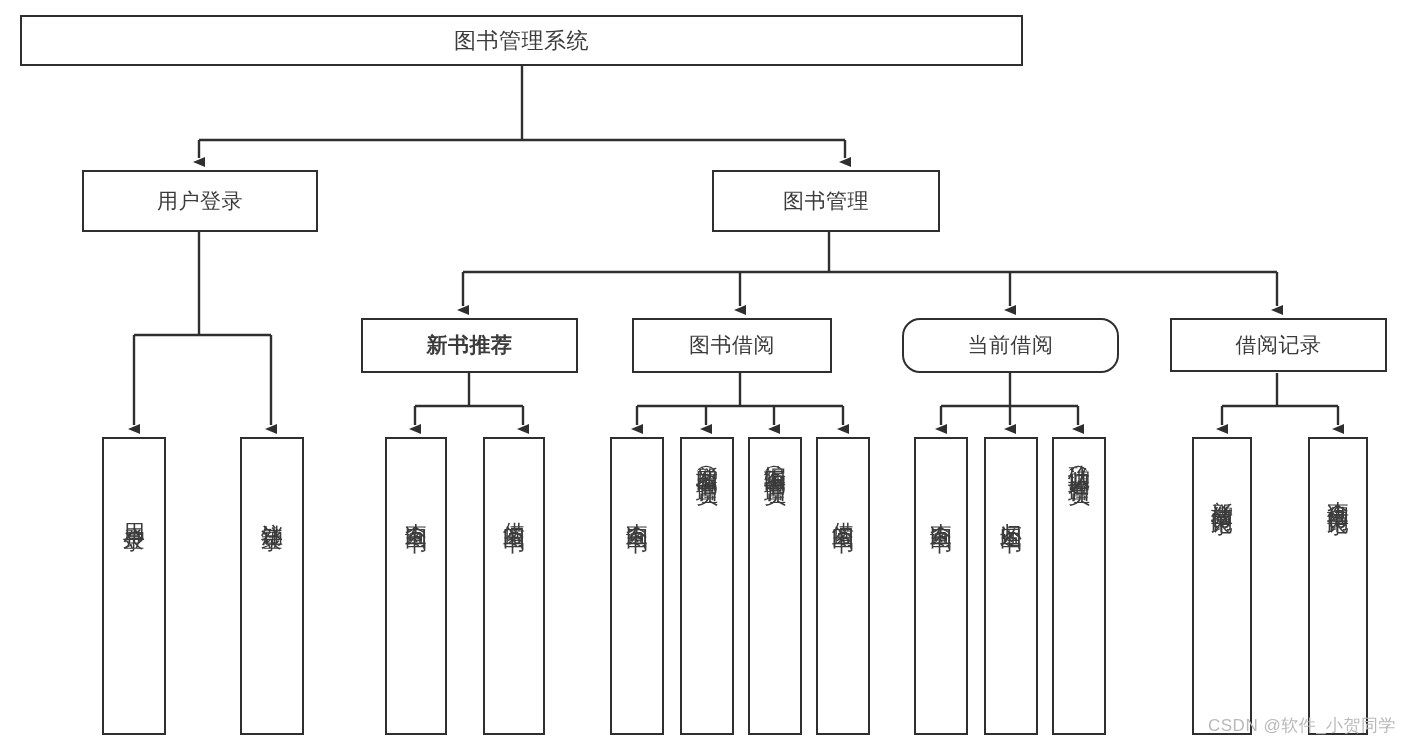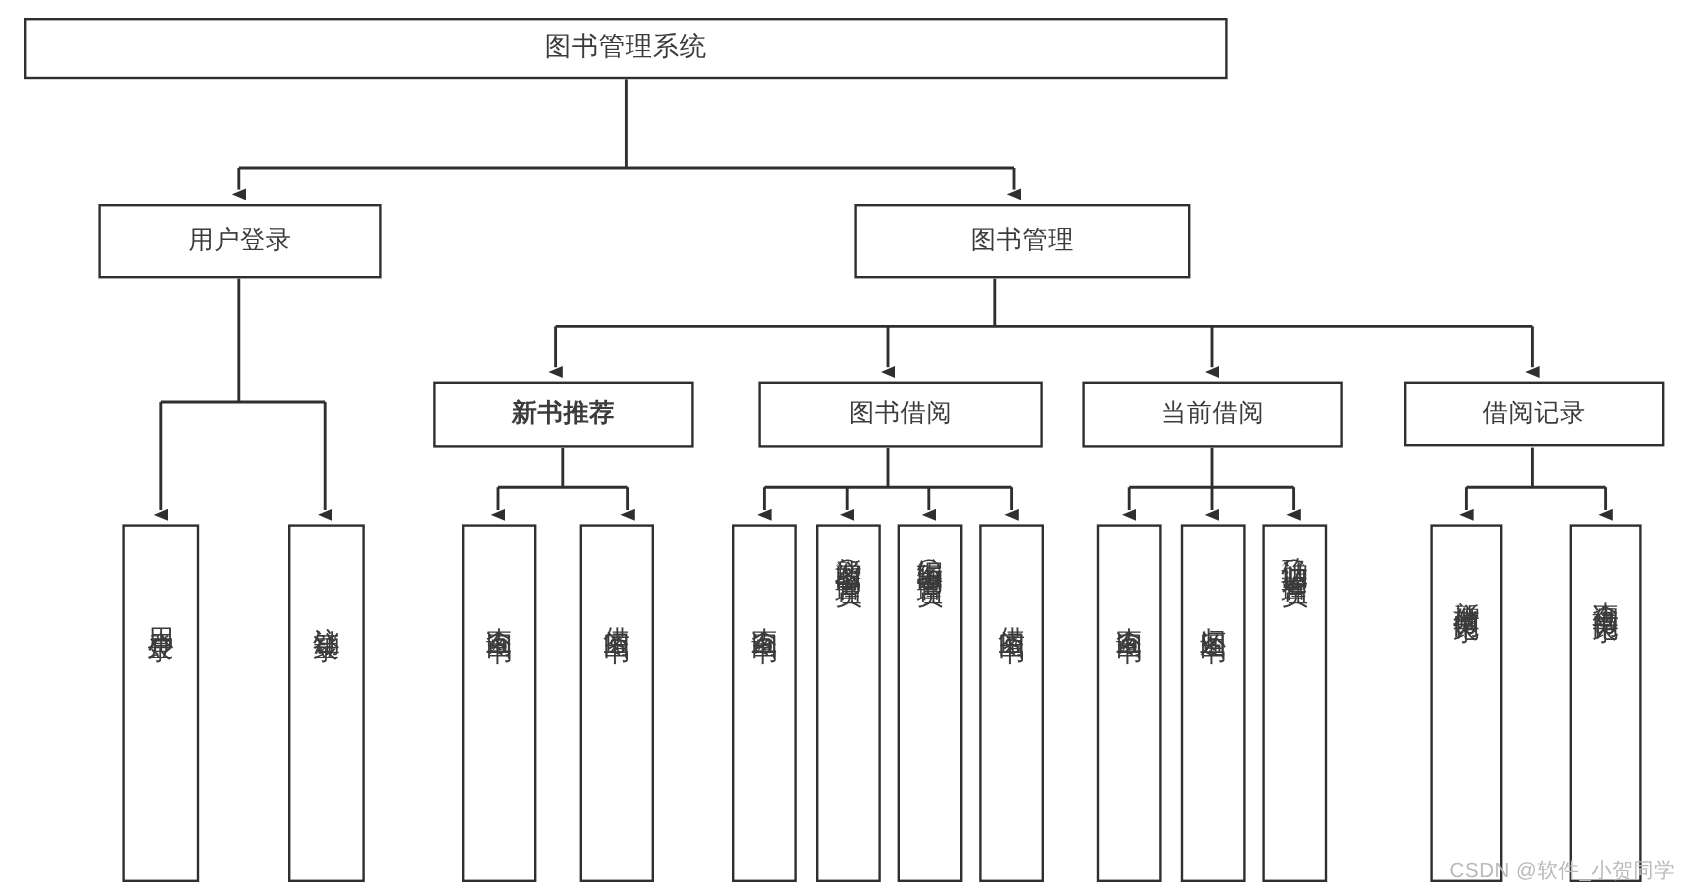--- a/index.html
+++ b/index.html
@@ -128,38 +128,38 @@
       <path d="M 1010 406 L 1010 425" marker-end="url(#arrow)"></path>
       <path d="M 1078 406 L 1078 425" marker-end="url(#arrow)"></path>
 
       <path d="M 1277 373 L 1277 406"></path>
       <path d="M 1222 406 L 1338 406"></path>
       <path d="M 1222 406 L 1222 425" marker-end="url(#arrow)"></path>
       <path d="M 1338 406 L 1338 425" marker-end="url(#arrow)"></path>
     </g>
   </svg>
 
-  <div class="node horiz root" style="left:20px; top:15px; width:1003px; height:51px;font-family:Liberation Mono, monospace;">
+  <div class="node horiz root" style="left:20px; top:15px; width:1003px; height:51px;">
     <span class="label">图书管理系统</span>
   </div>
 
   <div class="node horiz" style="left:82px; top:170px; width:236px; height:62px;">
     <span class="label">用户登录</span>
   </div>
-  <div class="node horiz" style="left:712px; top:170px; width:280px; height:62px;">
+  <div class="node horiz" style="left:712px; top:170px; width:228px; height:62px;">
     <span class="label">图书管理</span>
   </div>
 
   <div class="node horiz" style="left:361px; top:318px; width:217px; height:55px;font-weight:bold;">
     <span class="label">新书推荐</span>
   </div>
-  <div class="node horiz" style="left:632px; top:318px; width:237px; height:55px;">
+  <div class="node horiz" style="left:632px; top:318px; width:200px; height:55px;">
     <span class="label">图书借阅</span>
   </div>
-  <div class="node horiz" style="left:902px; top:318px; width:217px; height:55px;">
+  <div class="node horiz" style="left:902px; top:318px; width:217px; height:55px;border-radius:18px;">
     <span class="label">当前借阅</span>
   </div>
   <div class="node horiz" style="left:1170px; top:318px; width:217px; height:54px;">
     <span class="label">借阅记录</span>
   </div>
 
   <div class="node vert mid" style="left:102px; top:437px; width:64px; height:298px;">
     <span class="label">用户登录</span>
   </div>
   <div class="node vert mid" style="left:240px; top:437px; width:64px; height:298px;">

